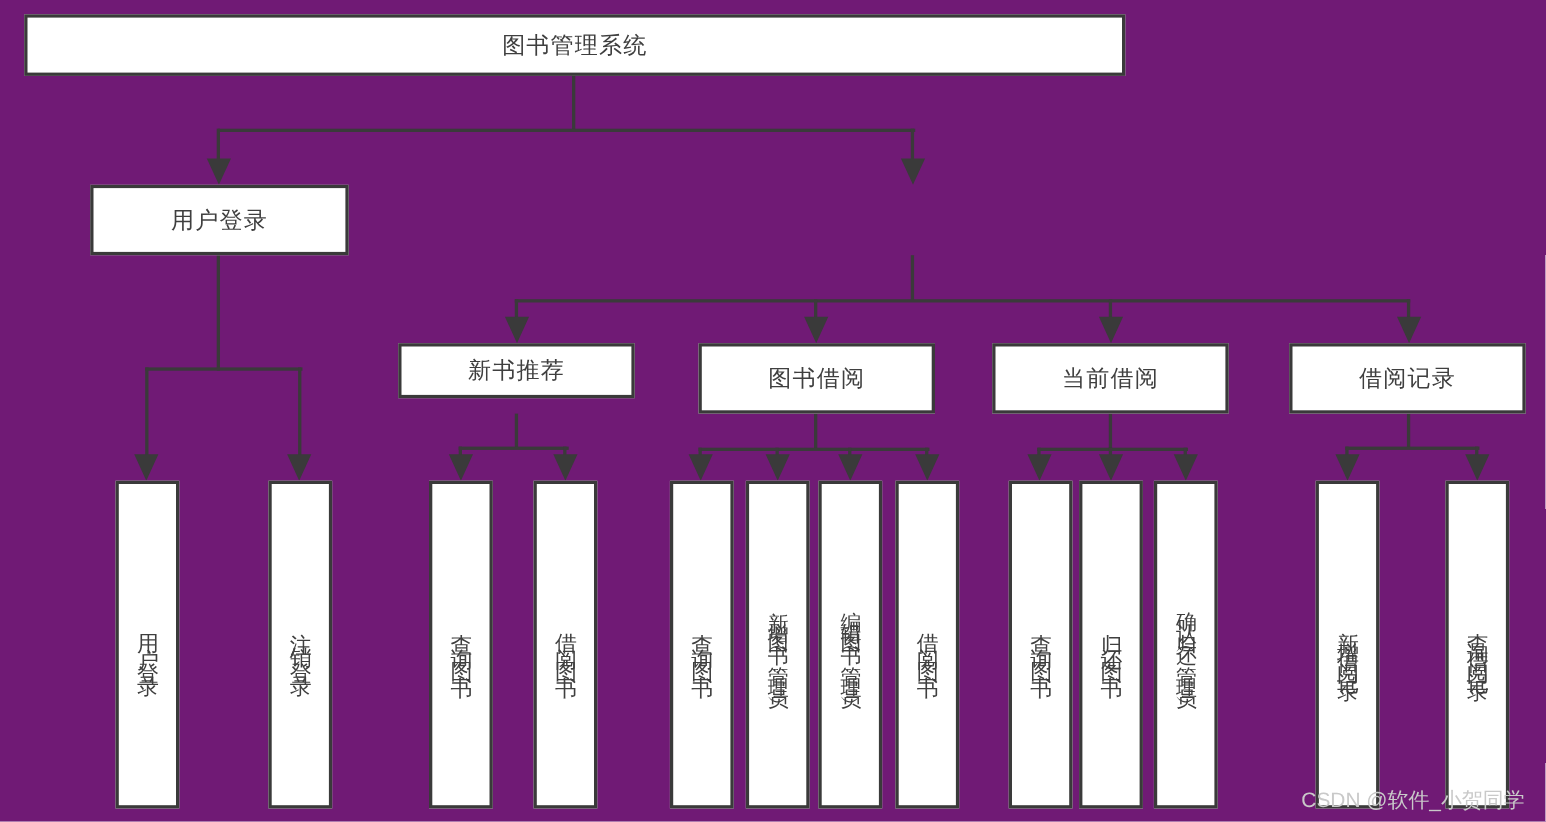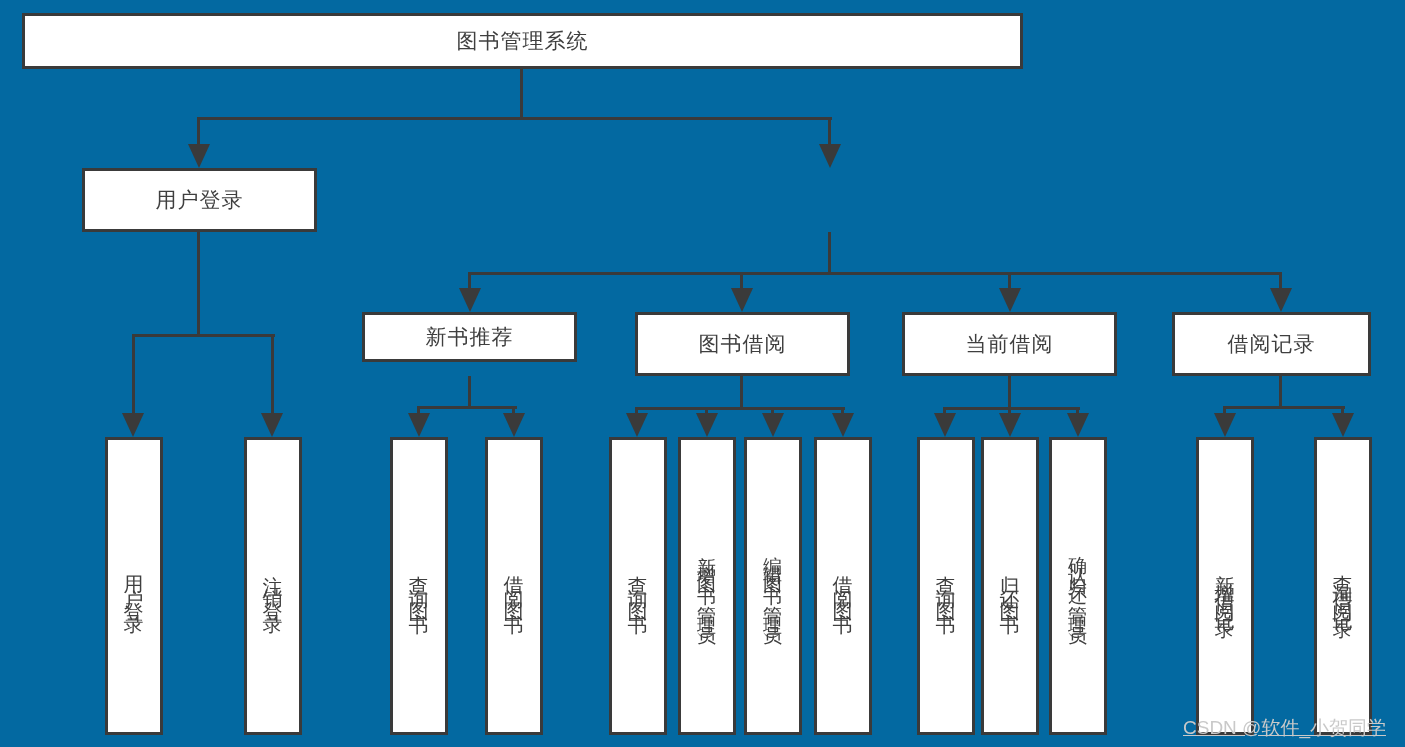--- a/index.html
+++ b/index.html
@@ -1,18 +1,18 @@
 <!DOCTYPE html>
 <html style="--line: #3a3a3a; --text: #3f3f3f;"><head>
 <meta charset="utf-8">
 <style>
   :root { --line:#3a3a3a; --text:#3f3f3f; }
   html,body { margin:0; padding:0; background:#ffffff; }
   #canvas {
-    position:relative; width:1405px; height:747px; background:#0369a1;
+    position:relative; width:1405px; height:747px; background:#701a75;
     font-family:"Liberation Sans", sans-serif; overflow:hidden;
   }
   .node {
     position:absolute; box-sizing:border-box; background:#ffffff;
     border:3px solid var(--line); color:var(--text);
     display:flex; align-items:center; justify-content:center;
     font-size:21px; letter-spacing:1px; z-index:2;
   }
   .node .vlabel {
     writing-mode:vertical-rl; text-orientation:mixed;
@@ -22,21 +22,21 @@
   .node .vlabel.sp-sm { letter-spacing:10px; font-size:19px; }
   .hl { position:absolute; height:3px; background:var(--line); z-index:1; }
   .vl { position:absolute; width:3px;  background:var(--line); z-index:1; }
   .ar {
     position:absolute; width:0; height:0; z-index:1;
     border-left:11px solid transparent; border-right:11px solid transparent;
     border-top:24px solid var(--line);
   }
   #watermark {
     position:absolute; left:1183px; top:715px; width:222px;
-    font-size:19px; color:#c9c9c9; z-index:5; white-space:nowrap;text-decoration:underline;
+    font-size:19px; color:#c9c9c9; z-index:5; white-space:nowrap;
   }
 </style>
 </head>
 <body>
 
 <div id="canvas">
 
   <div class="node" style="left:22px;top:13px;width:1001px;height:56px;">
     <span>图书管理系统</span>
   </div>
@@ -72,21 +72,21 @@
 
   <div class="node" style="left:362px;top:312px;width:215px;height:50px;">
     <span>新书推荐</span>
   </div>
   <div class="node" style="left:902px;top:312px;width:215px;height:64px;">
     <span>当前借阅</span>
   </div>
   <div class="node" style="left:635px;top:312px;width:215px;height:64px;">
     <span>图书借阅</span>
   </div>
-  <div class="node" style="left:1172px;top:312px;width:199px;height:64px;">
+  <div class="node" style="left:1172px;top:312px;width:215px;height:64px;">
     <span>借阅记录</span>
   </div>
 
   <div class="vl" style="left:468px;top:376px;height:32px;"></div>
   <div class="hl" style="left:417px;top:406px;width:100px;"></div>
   <div class="vl" style="left:417px;top:406px;height:10px;"></div>
   <div class="ar" style="left:408px;top:413px;"></div>
   <div class="vl" style="left:512px;top:406px;height:10px;"></div>
   <div class="ar" style="left:503px;top:413px;"></div>
 

